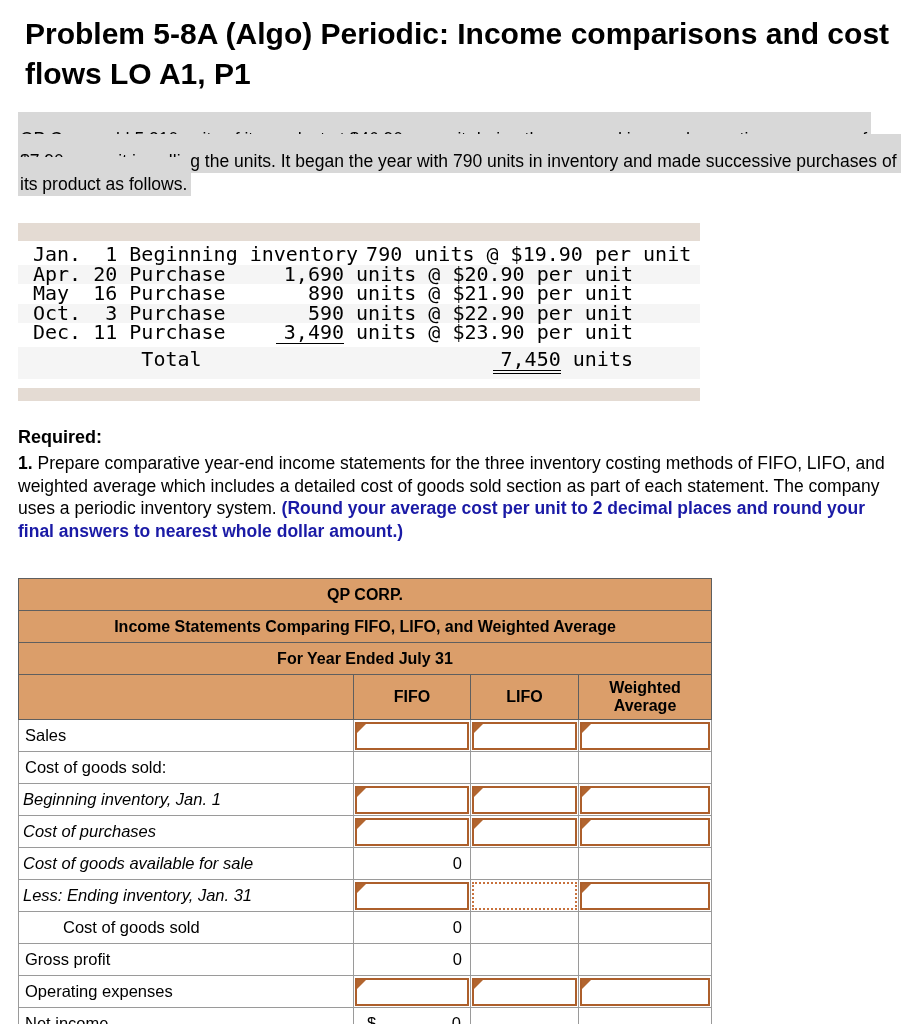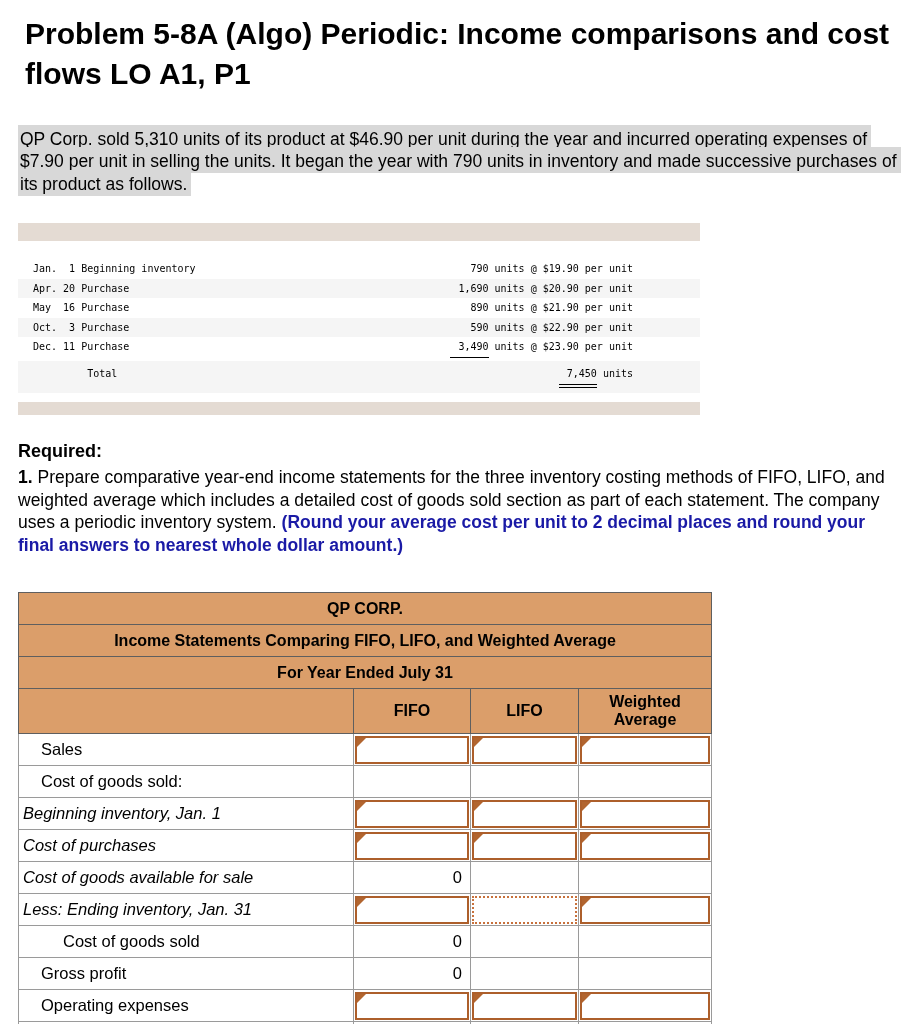--- a/index.html
+++ b/index.html
@@ -4,29 +4,29 @@
 <style>
   html,body{margin:0;padding:0;background:#fff;}
   body{width:921px;font-family:"Liberation Sans",sans-serif;color:#000;}
   .page{padding:12px 14px 56px 18px;}
 
   
   .title{font-size:30px;font-weight:bold;line-height:1.33;margin:2px 7px 0;max-width:880px;}
 
   
   .intro{margin:34px 0 0;font-size:17.5px;line-height:22.5px;max-width:888px;}
-  .hl{background:#d8d8d8;padding:4px 4px 2px 2px;
+  .hl{background:#d8d8d8;padding:17px 4px 2px 2px;
       -webkit-box-decoration-break:clone;box-decoration-break:clone;}
 
   
   .purchases{margin-top:28px;width:682px;}
   .bar{background:#e4dbd3;}
   .bar-top{height:18px;}
   .bar-bottom{height:13px;margin-top:9px;}
-  .prows{font-family:"DejaVu Sans Mono",monospace;font-size:10px;line-height:19.5px;margin-top:18px;}
+  .prows{font-family:"DejaVu Sans Mono",monospace;font-size:20px;line-height:19.5px;margin-top:4px;}
   .prow{display:flex;padding:0 67px 0 15px;}
   .prow:nth-child(even){background:#f5f5f5;}
   .pleft,.prest{white-space:pre;flex:0 0 auto;}
   .punits{flex:1;text-align:right;white-space:pre;}
   .u{display:inline-block;padding-left:8px;}
   .u-single{border-bottom:1.5px solid #000;}
   .u-double{border-bottom:4px double #000;padding-bottom:1px;}
   .prow-total{margin-top:3px;padding-top:3px;padding-bottom:5px;background:#f5f5f5;}
 
   
@@ -36,21 +36,21 @@
   .note{color:#1a1aa6;font-weight:bold;}
 
   
   table.statement{border-collapse:collapse;table-layout:fixed;width:693px;margin-top:36px;
                   border:1px solid #3b82f6;}
   .statement td{border:1px solid #9a9a9a;overflow:hidden;}
   tr.head td{background:#db9e6a;border-color:#5f5f5f;font-weight:bold;text-align:center;
              height:29px;font-size:16px;color:#000;}
   tr.colhead td{height:42px;line-height:1.15;}
   tbody td{height:29px;font-size:16.5px;background:#fff;}
-  .label-cell{padding-left:22px;}
+  .label-cell{padding-left:6px;}
   .ind1{padding-left:4px;font-style:italic;}
   .ind2{padding-left:44px;}
   .input-cell{padding:0 1px;vertical-align:middle;}
   .inputbox{position:relative;height:24px;border:2px solid #ad5f2b;background:#fff;margin:0;}
   .flag{position:absolute;top:0;left:0;width:0;height:0;
         border-top:9px solid #b2652f;border-right:9px solid transparent;}
   .focusbox{height:24px;border:2px dotted #c8713c;background:#fff;}
   .value-cell{text-align:right;padding-right:8px;}
   .net-fifo{border:1px solid #3c3c3c;border-bottom:3px double #000;}
   .netwrap{display:flex;justify-content:space-between;align-items:center;padding:0 8px 0 12px;}

